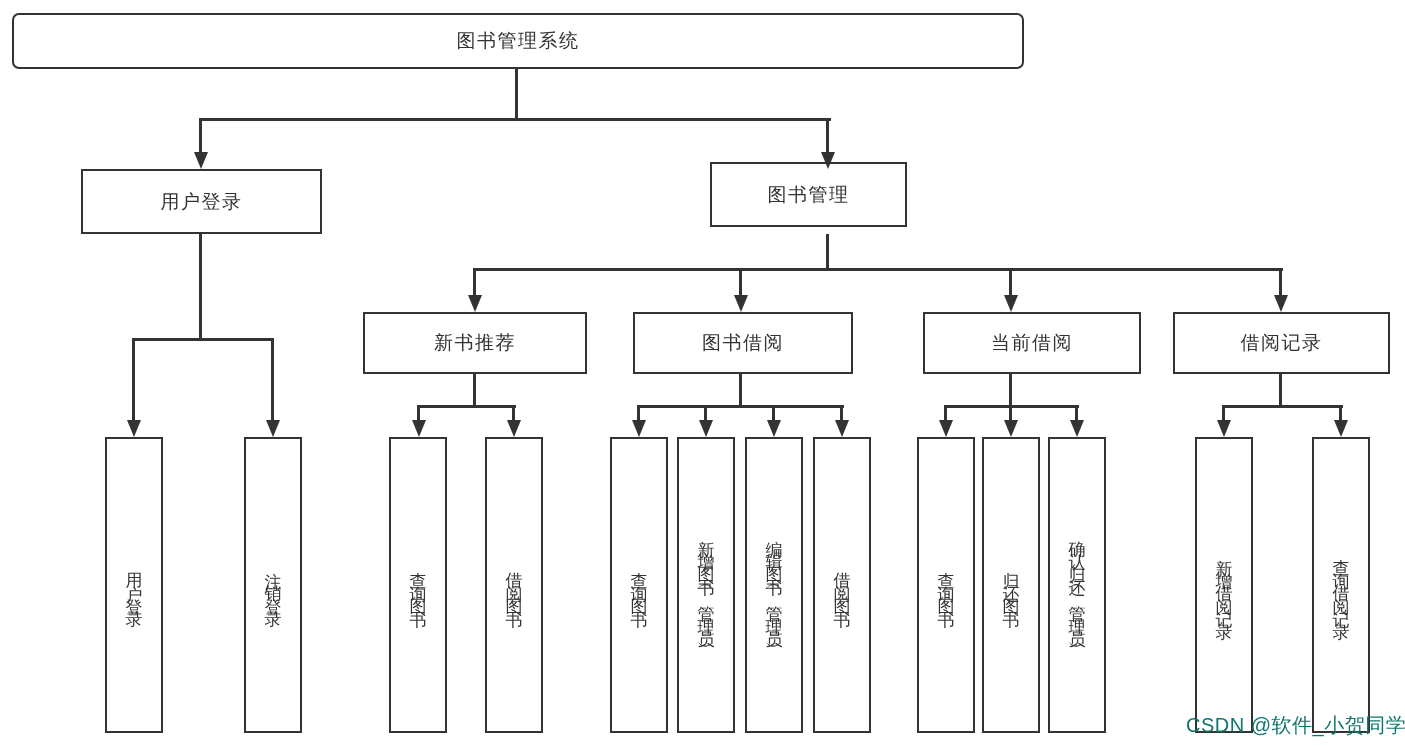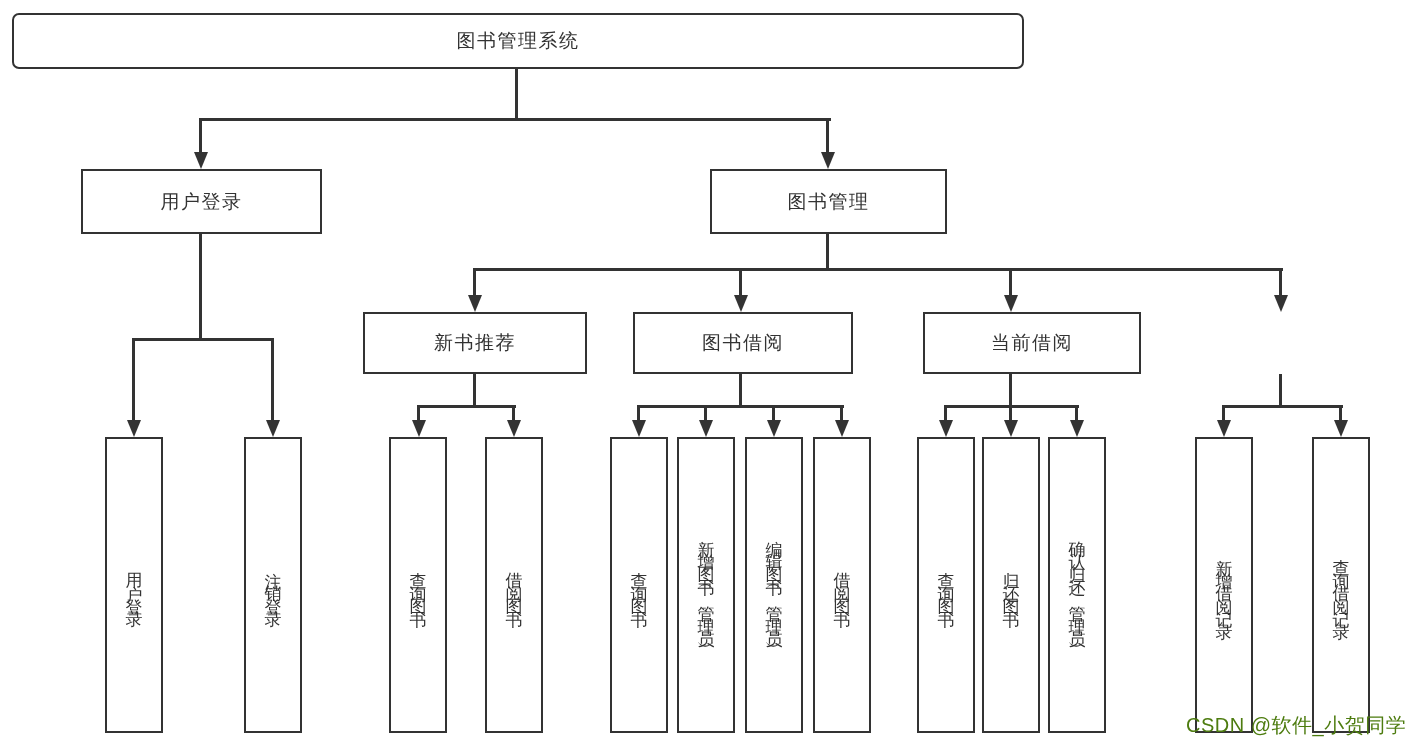--- a/index.html
+++ b/index.html
@@ -17,47 +17,50 @@
     font-size:17px;letter-spacing:13px;line-height:1;white-space:nowrap;
   }
   .line{position:absolute;background:#333333;}
   .arrow{
     position:absolute;width:0;height:0;
     border-left:7px solid transparent;border-right:7px solid transparent;
     border-top:17px solid #333333;
   }
   .watermark{
     position:absolute;left:1186px;top:712px;z-index:5;
-    font-size:20px;color:#4d7c0f;letter-spacing:0.5px;white-space:nowrap;
+    font-size:20px;color:#0f766e;letter-spacing:0.5px;white-space:nowrap;
   }
 </style>
 </head>
 <body>
 
 <div class="canvas">
 
   <div class="box" style="left:12px;top:13px;width:1012px;height:56px;border-radius:7px;">
     <span class="hlabel">图书管理系统</span>
   </div>
 
   <div class="box" style="left:81px;top:169px;width:241px;height:65px;">
     <span class="hlabel">用户登录</span>
   </div>
-  <div class="box" style="left:710px;top:169px;width:237px;height:65px;justify-content:center;">
+  <div class="box" style="left:710px;top:162px;width:197px;height:65px;justify-content:center;">
     <span class="hlabel">图书管理</span>
   </div>
 
   <div class="box" style="left:633px;top:312px;width:220px;height:62px;">
     <span class="hlabel">图书借阅</span>
   </div>
   <div class="box" style="left:363px;top:312px;width:224px;height:62px;">
     <span class="hlabel">新书推荐</span>
   </div>
   <div class="box" style="left:903px;top:312px;width:218px;height:62px;margin-left:20px;">
     <span class="hlabel">当前借阅</span>
+  </div>
+  <div class="box" style="left:1173px;top:312px;width:217px;height:62px;">
+    <span class="hlabel">借阅记录</span>
   </div>
 
   <div class="box" style="left:105px;top:437px;width:58px;height:296px;">
     <span class="vlabel">用户登录</span>
   </div>
   <div class="box" style="left:244px;top:437px;width:58px;height:296px;">
     <span class="vlabel">注销登录</span>
   </div>
 
   <div class="box" style="left:389px;top:437px;width:58px;height:296px;">

